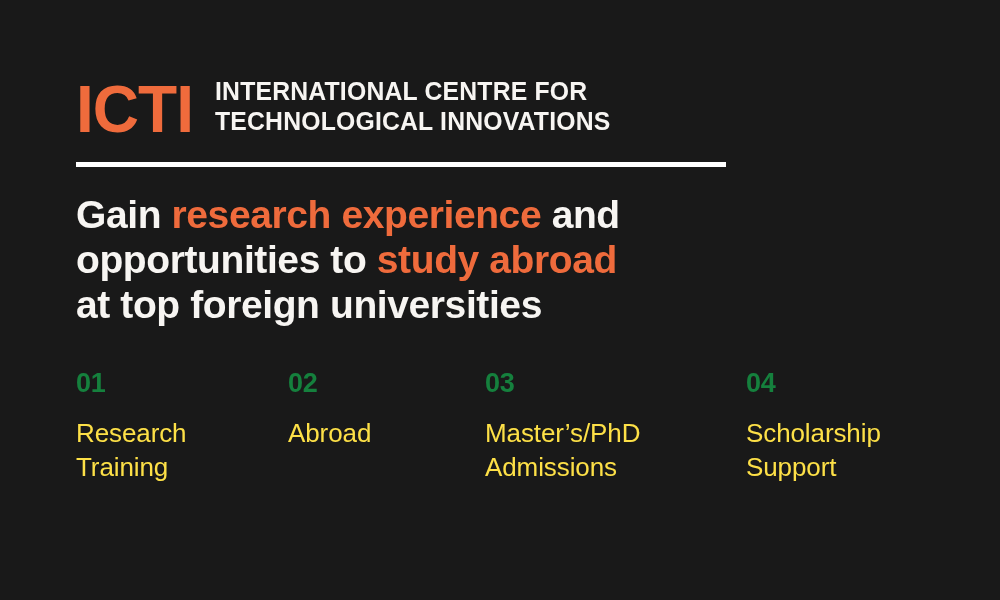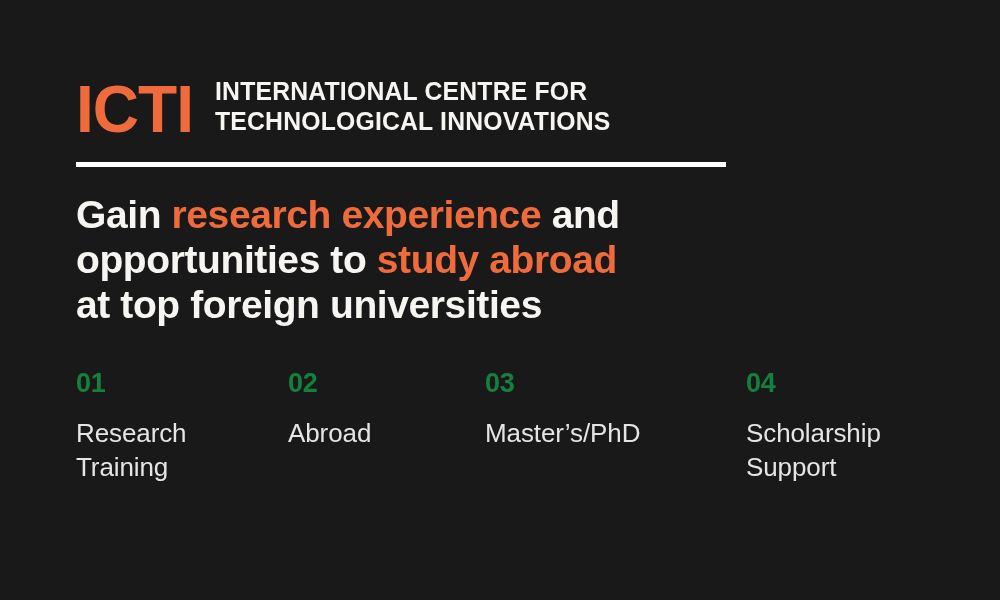--- a/index.html
+++ b/index.html
@@ -104,21 +104,21 @@
     color: #15803d;
     font-family: "Liberation Sans", sans-serif;
     font-weight: 700;
     font-size: 27px;
     line-height: 30px;
     letter-spacing: -0.2px;
     margin-bottom: 18px;
   }
 
   .feature-label {
-    color: #e5e5e5;
+    color: #fde047;
     font-family: "Liberation Sans", sans-serif;
     font-weight: 400;
     font-size: 26px;
     line-height: 34px;
     letter-spacing: -0.1px;
   }
   .feature-label .lbl-line { display: block; white-space: nowrap; }
 </style>
 </head>
 <body>
@@ -155,20 +155,21 @@
       <div class="feature-number">02</div>
       <div class="feature-label">
         <span class="lbl-line">Abroad</span>
       </div>
     </div>
 
     <div class="feature c3">
       <div class="feature-number">03</div>
       <div class="feature-label">
         <span class="lbl-line">Master’s/PhD</span>
+        <span class="lbl-line">Admissions</span>
       </div>
     </div>
 
     <div class="feature c4">
       <div class="feature-number">04</div>
       <div class="feature-label">
         <span class="lbl-line">Scholarship</span>
         <span class="lbl-line">Support</span>
       </div>
     </div>

